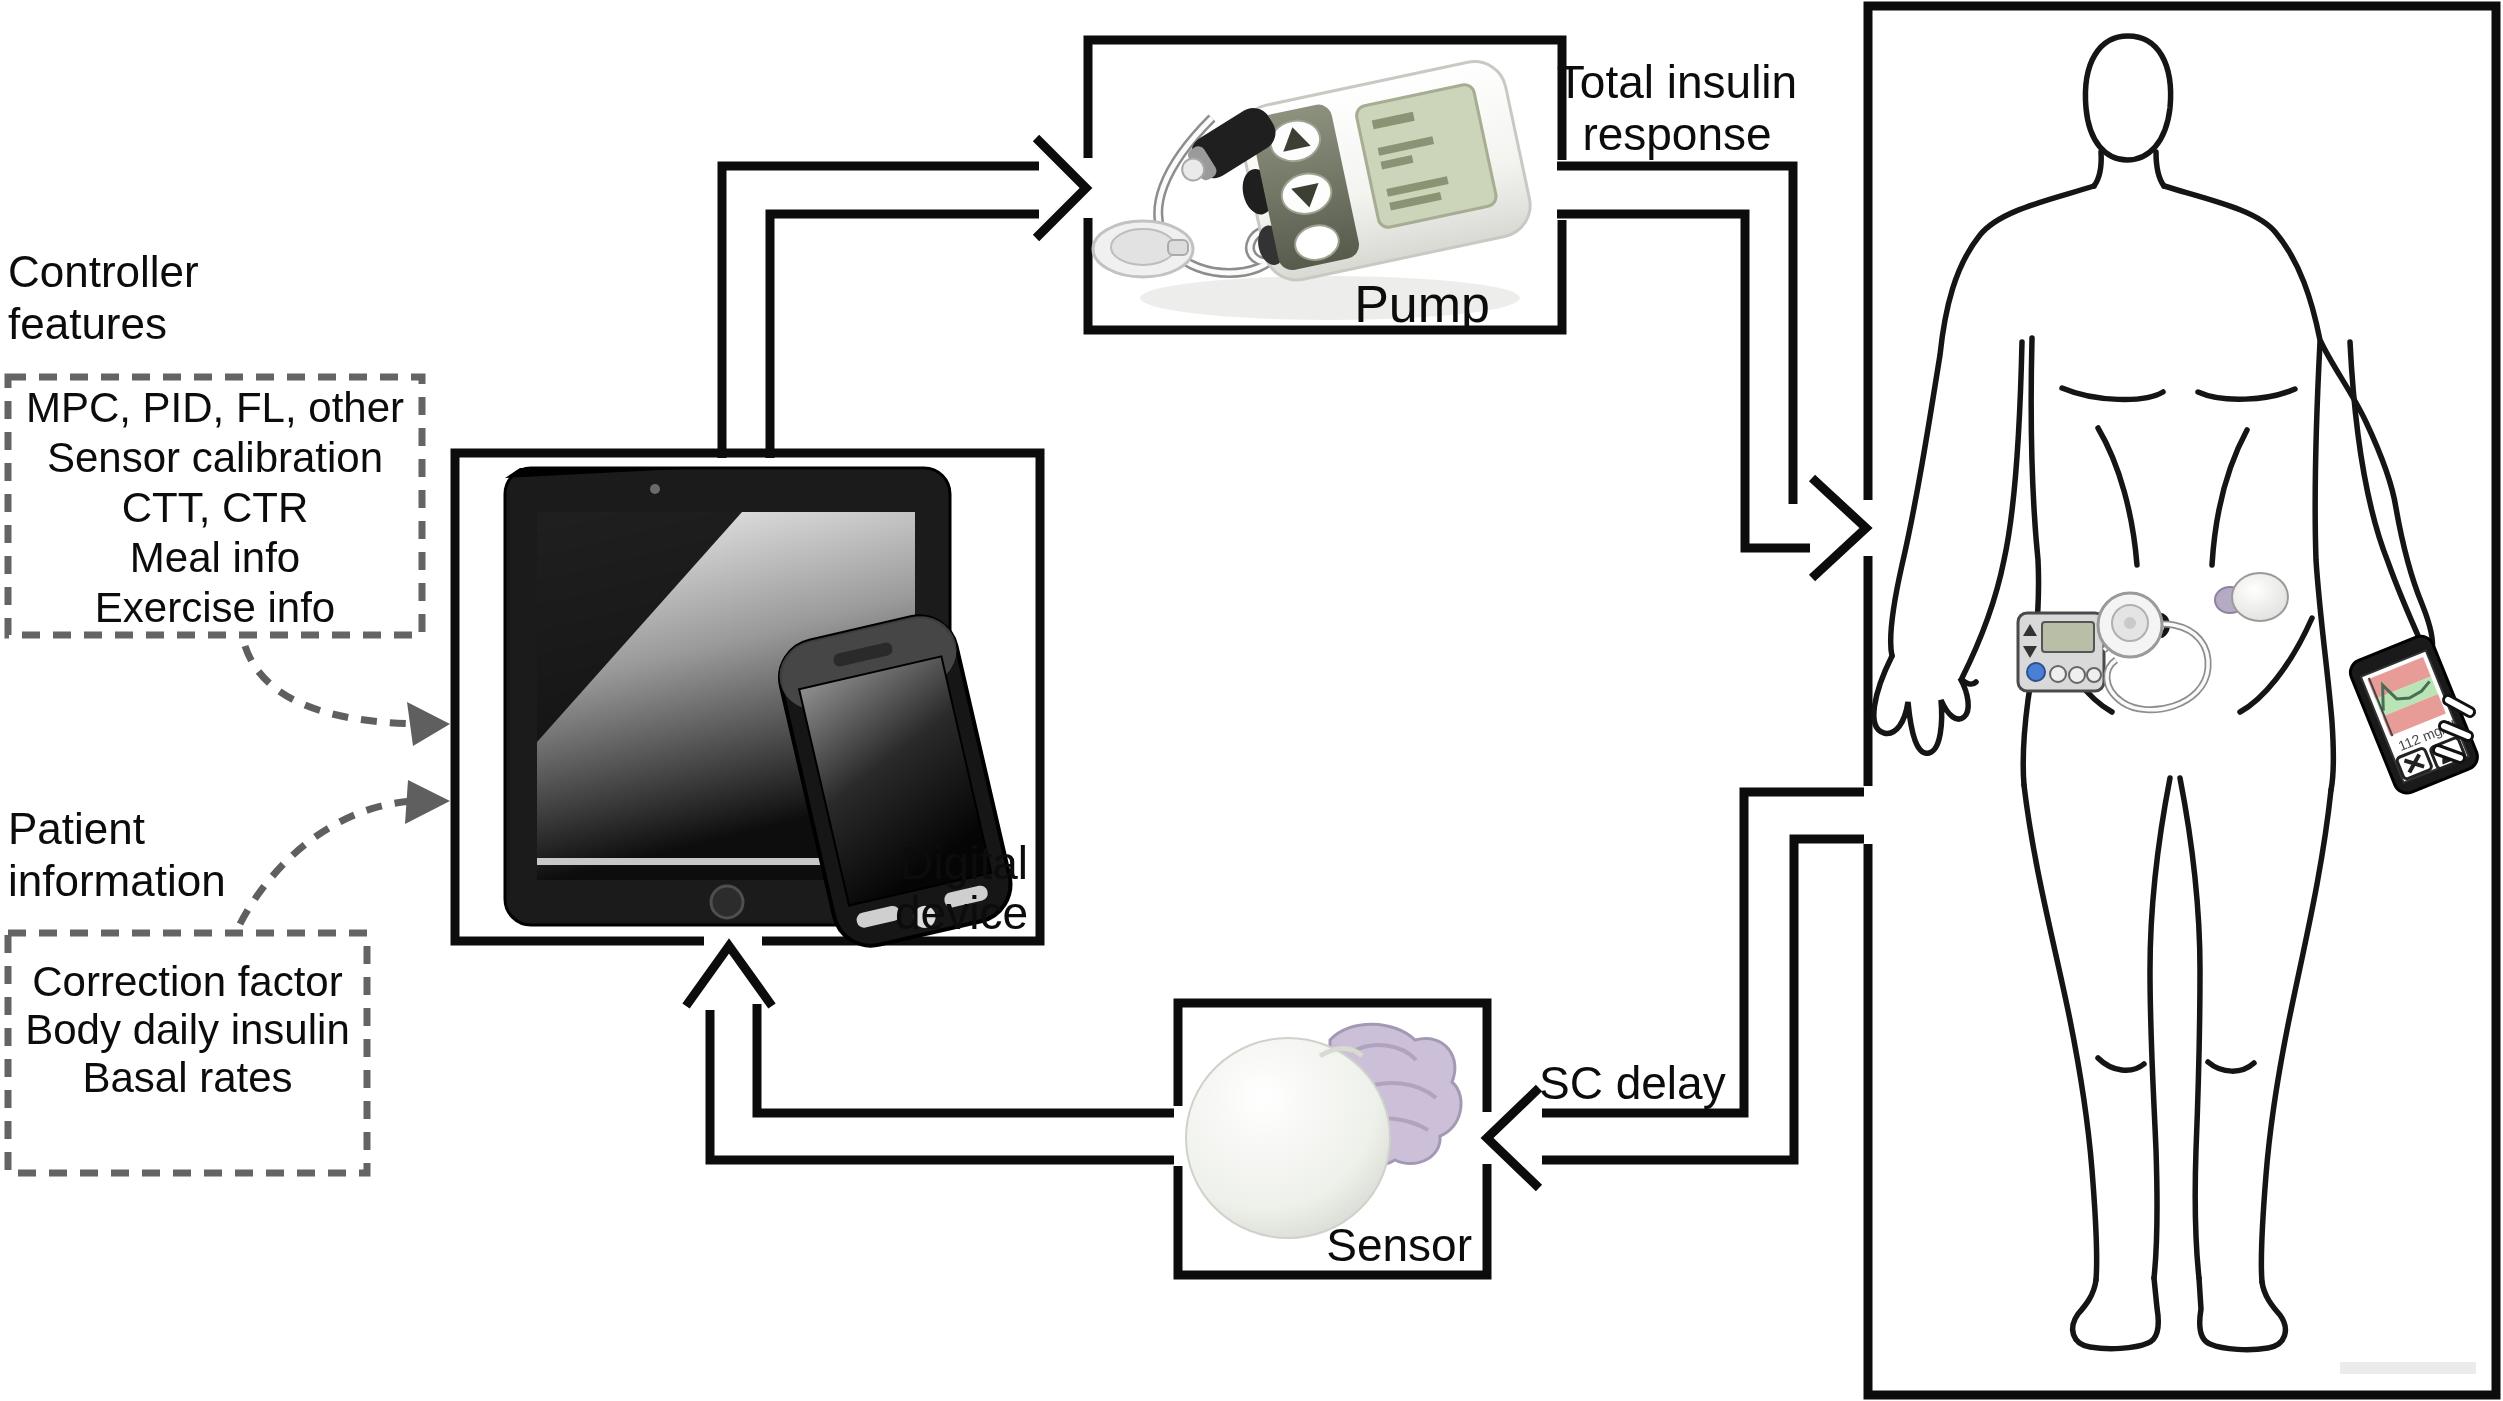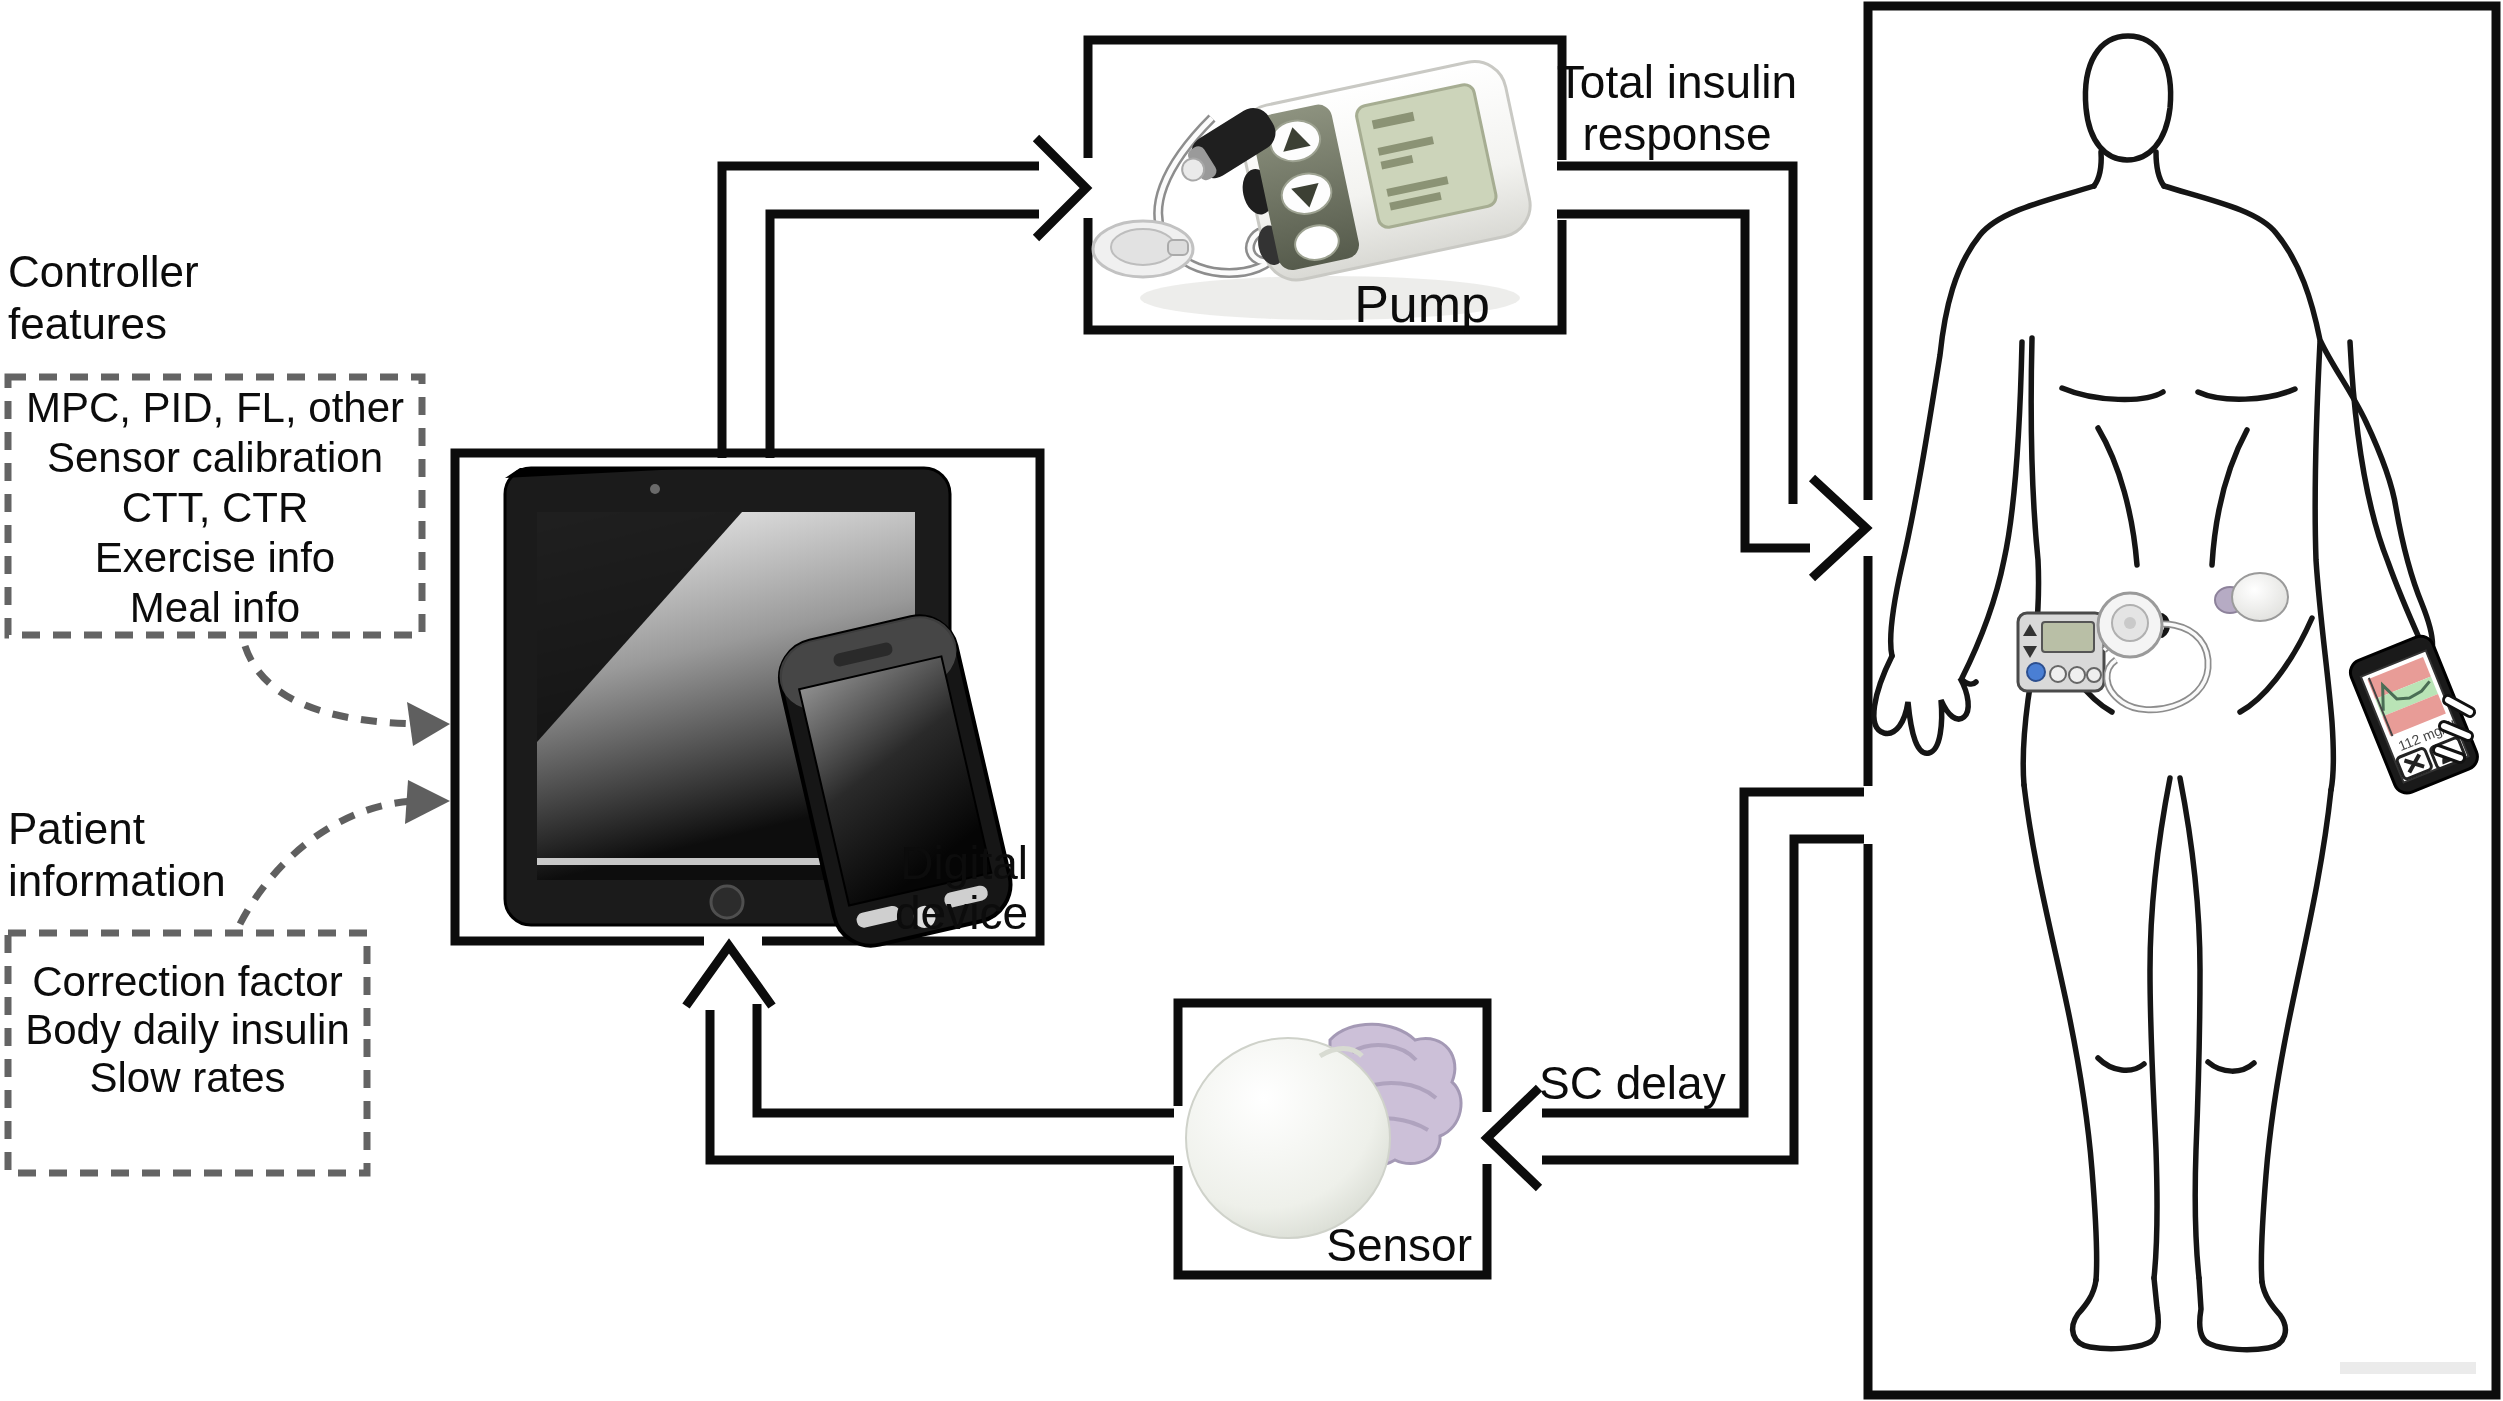--- a/index.html
+++ b/index.html
@@ -247,30 +247,30 @@
   </g>
   <rect x="2340" y="1362" width="136" height="12" fill="#ebebeb"></rect>
 </svg>
 
 <div class="label lbl-controller-title">Controller features</div>
 
 <div class="list list-controller">
   <div>MPC, PID, FL, other</div>
   <div>Sensor calibration</div>
   <div>CTT, CTR</div>
+  <div>Meal info</div>
   <div>Exercise info</div>
-  <div>Meal info</div>
 </div>
 
 <div class="label lbl-patient-title">Patient information</div>
 
 <div class="list list-patient">
   <div>Correction factor</div>
   <div>Body daily insulin</div>
-  <div>Slow rates</div>
+  <div>Basal rates</div>
 </div>
 
 <div class="label lbl-pump">Pump</div>
 <div class="label lbl-device">Digital device</div>
 <div class="label lbl-sensor">Sensor</div>
 <div class="label lbl-slow">Total insulin response</div>
 <div class="label lbl-sc">SC delay</div>
 
 </div>
 

